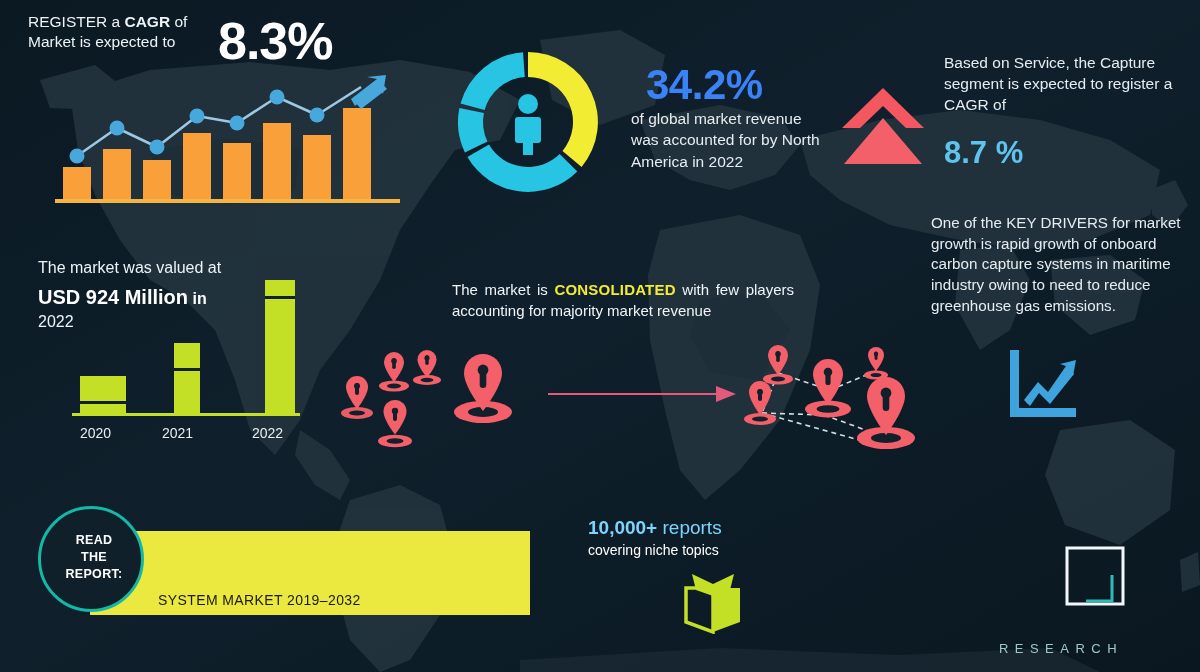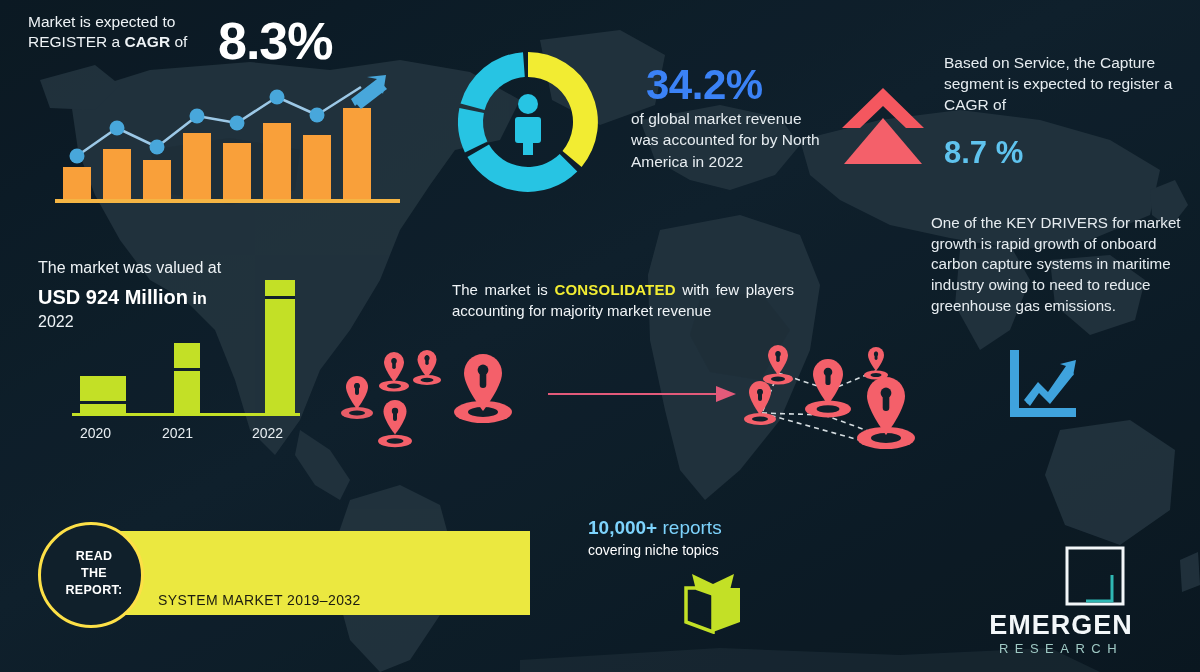--- a/index.html
+++ b/index.html
@@ -35,22 +35,22 @@
   #usd-1{left:38px;top:258px;font-size:16px;color:#eef3f6;}
   #usd-2{left:38px;top:285px;font-size:20px;font-weight:bold;color:#fff;}
   #usd-3{left:38px;top:312px;font-size:16px;color:#eef3f6;}
   
   #cons{left:452px;top:279px;width:342px;font-size:15px;color:#f0f4f7;line-height:1.42;text-align:justify;}
   #cons b{color:#f2ec32;font-weight:bold;letter-spacing:.2px;}
   
   #ribbon{position:absolute;left:90px;top:531px;width:440px;height:84px;background:#ebe840;}
   #rib-l1{position:absolute;left:158px;top:562px;font-size:14px;color:#1b1b10;letter-spacing:.4px;font-weight:500;}
   #rib-l2{position:absolute;left:158px;top:592px;font-size:14px;color:#1b1b10;letter-spacing:.4px;font-weight:500;}
-  #circle{position:absolute;left:38px;top:522px;width:106px;height:106px;border-radius:50%;
-          background:#10202b;border:3px solid #fde047;}
+  #circle{position:absolute;left:38px;top:506px;width:106px;height:106px;border-radius:50%;
+          background:#10202b;border:3px solid #14b8a6;}
   #circle span{position:absolute;left:0;width:106px;text-align:center;font-size:12.5px;font-weight:bold;color:#fff;letter-spacing:.3px;}
   
   #rep-1{left:588px;top:516px;font-size:19px;color:#7dd3fc;}
   #rep-1 b{font-weight:bold;}
   #rep-2{left:588px;top:542px;font-size:14px;color:#fff;}
   #book{position:absolute;left:680px;top:572px;width:66px;height:62px;}
   
   #logo-sq{position:absolute;left:1064px;top:545px;width:62px;height:62px;}
   #logo-emergen{position:absolute;left:930px;top:610px;width:262px;text-align:center;
                 font-size:27px;font-weight:bold;letter-spacing:1px;color:#f3f7f9;}
@@ -118,24 +118,24 @@
       <path d="M520,660 L720,648 L900,655 L1050,648 L1100,672 L520,672 Z" opacity="0.5"></path>
     </g>
     <g fill="#24343e" opacity="0.8">
       <path d="M150,150 L230,138 L300,150 L295,190 L230,205 L160,192 Z"></path>
       <path d="M700,300 L760,292 L790,330 L760,380 L710,372 L690,335 Z"></path>
     </g>
     <rect x="0" y="0" width="1200" height="672" fill="#0b1620" opacity="0.22"></rect>
   </svg>
 
   <div class="txt" id="hl-block">
-    <div>Market is expected to</div>
     <div>
       <span>REGISTER a </span><b>CAGR</b><span> of</span>
     </div>
+    <div>Market is expected to</div>
   </div>
   <div class="txt" id="hl-pct">8.3%</div>
 
   <svg id="orangechart" viewBox="0 0 345 130">
     <g>
       <rect x="8" y="92" width="28" height="33" fill="#f9a03a"></rect>
       <rect x="48" y="74" width="28" height="51" fill="#f9a03a"></rect>
       <rect x="88" y="85" width="28" height="40" fill="#f9a03a"></rect>
       <rect x="128" y="58" width="28" height="67" fill="#f9a03a"></rect>
       <rect x="168" y="68" width="28" height="57" fill="#f9a03a"></rect>
@@ -322,16 +322,15 @@
     <path d="M33,12 L12,2 L16,18 L33,24 Z" fill="#c3e026"></path>
     <path d="M33,12 L54,2 L50,18 L33,24 Z" fill="#c3e026"></path>
     <path d="M33,16 L33,60 L6,50 L6,16 Z" fill="none" stroke="#c3e026" stroke-width="3.5"></path>
     <path d="M33,16 L60,16 L60,50 L33,60 Z" fill="#c3e026"></path>
   </svg>
 
   <svg id="logo-sq" viewBox="0 0 62 62">
     <path d="M3,3 H59 V59 H3 Z" fill="none" stroke="#f3f7f9" stroke-width="3"></path>
     <path d="M48,30 V56 H22" fill="none" stroke="#2fb8b4" stroke-width="3"></path>
   </svg>
-  <div id="logo-emergen">EMERGEN</div>
   <div id="logo-research">RESEARCH</div>
 
 </div>
 
 </body></html>

